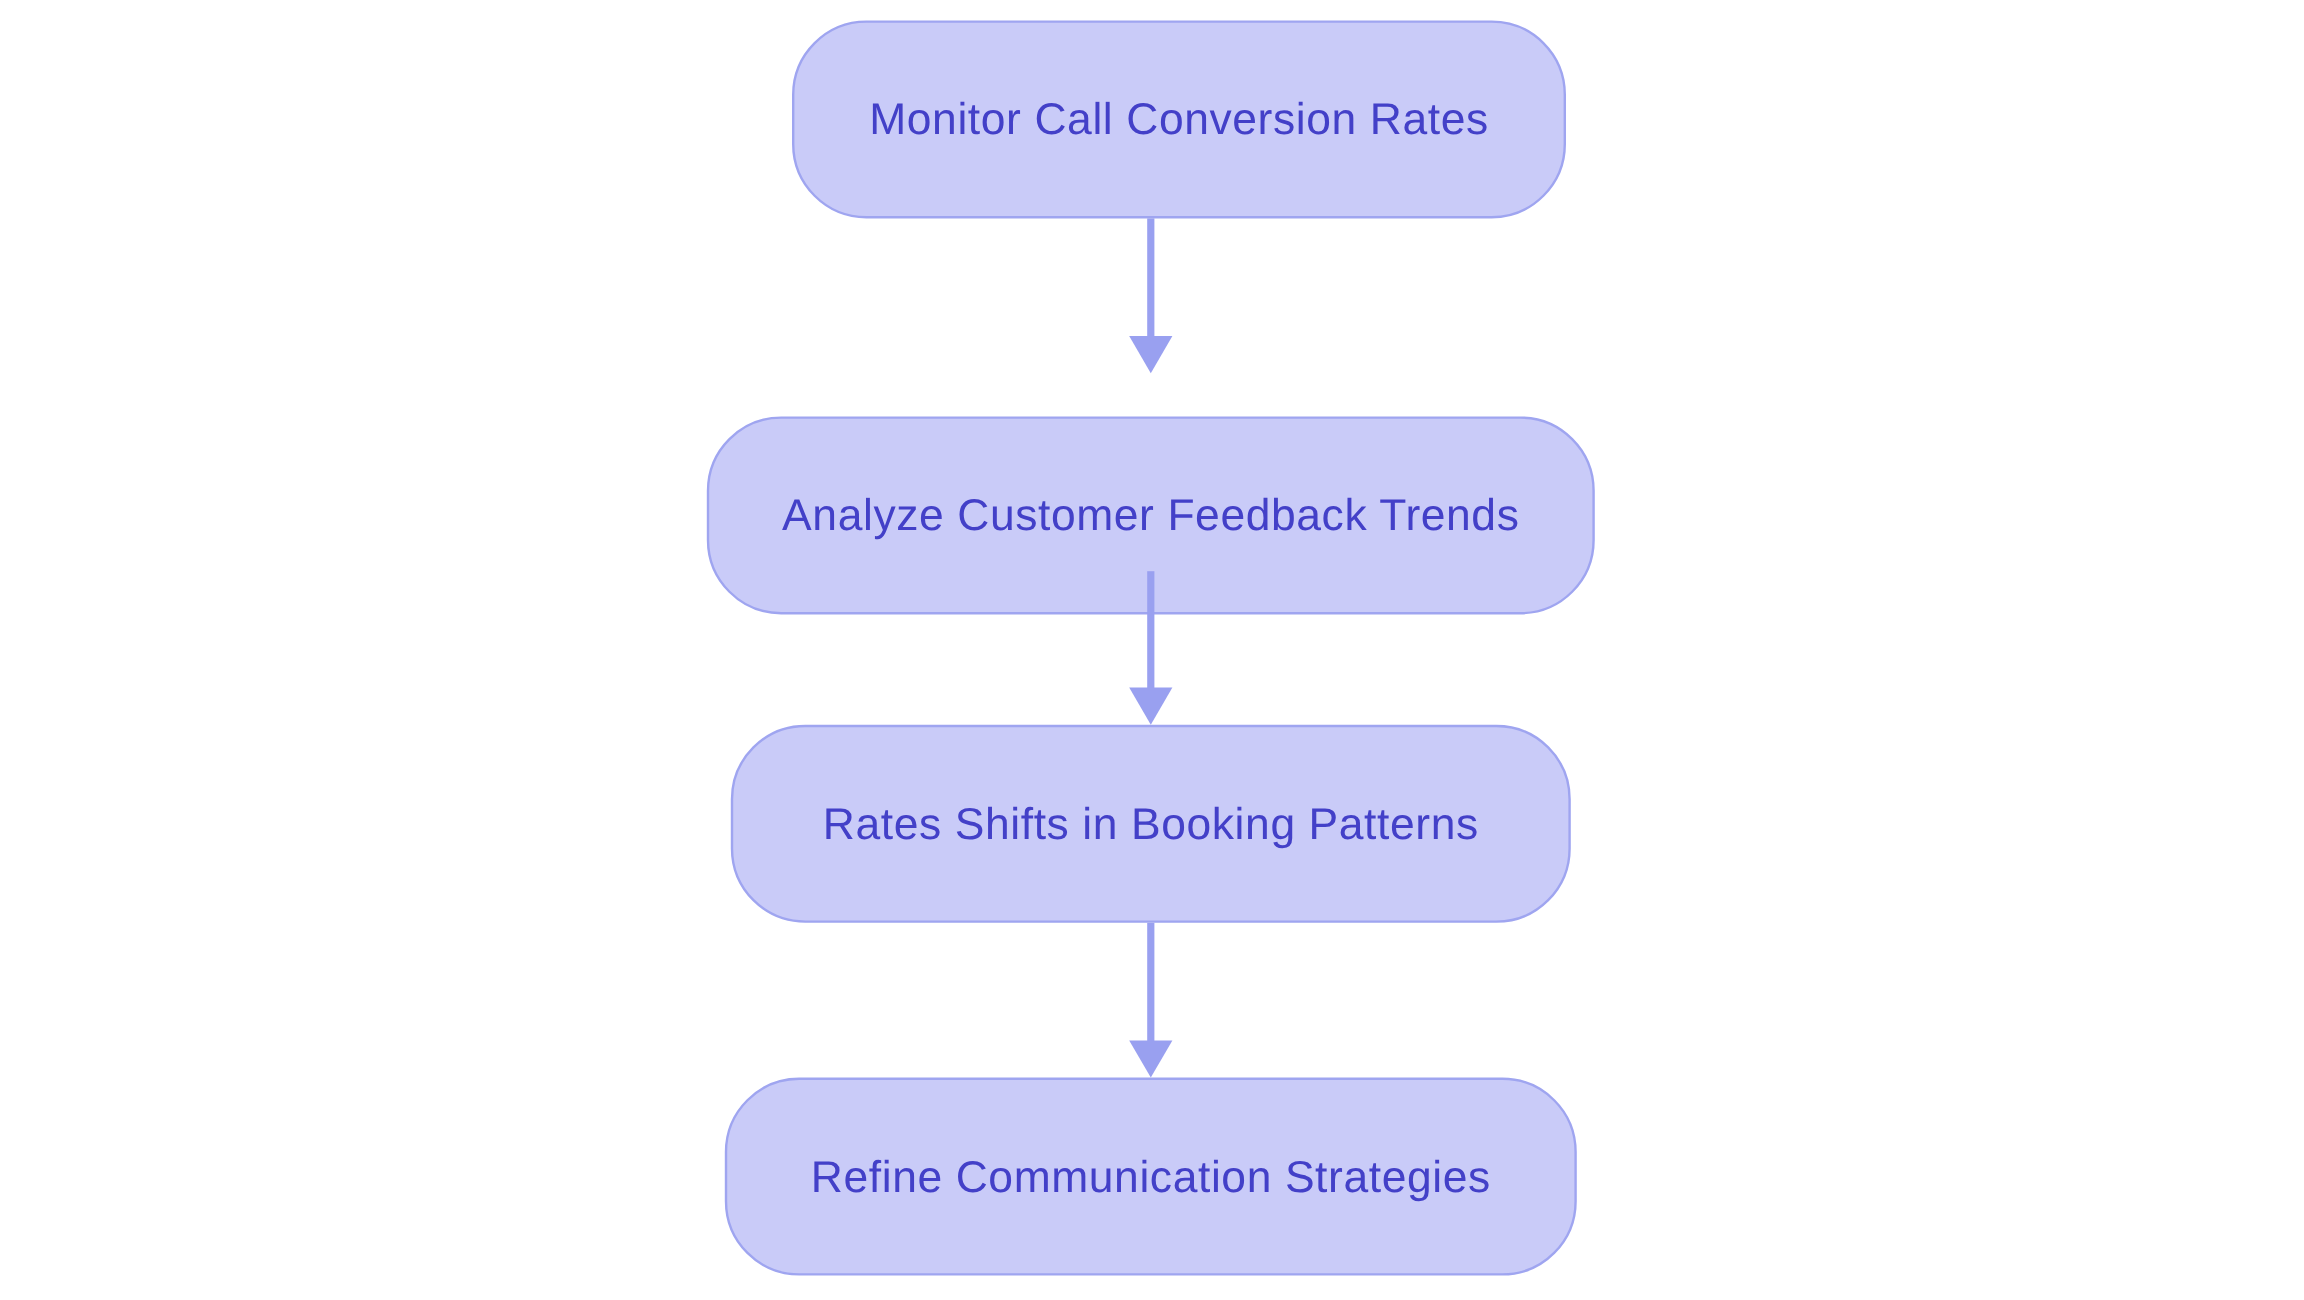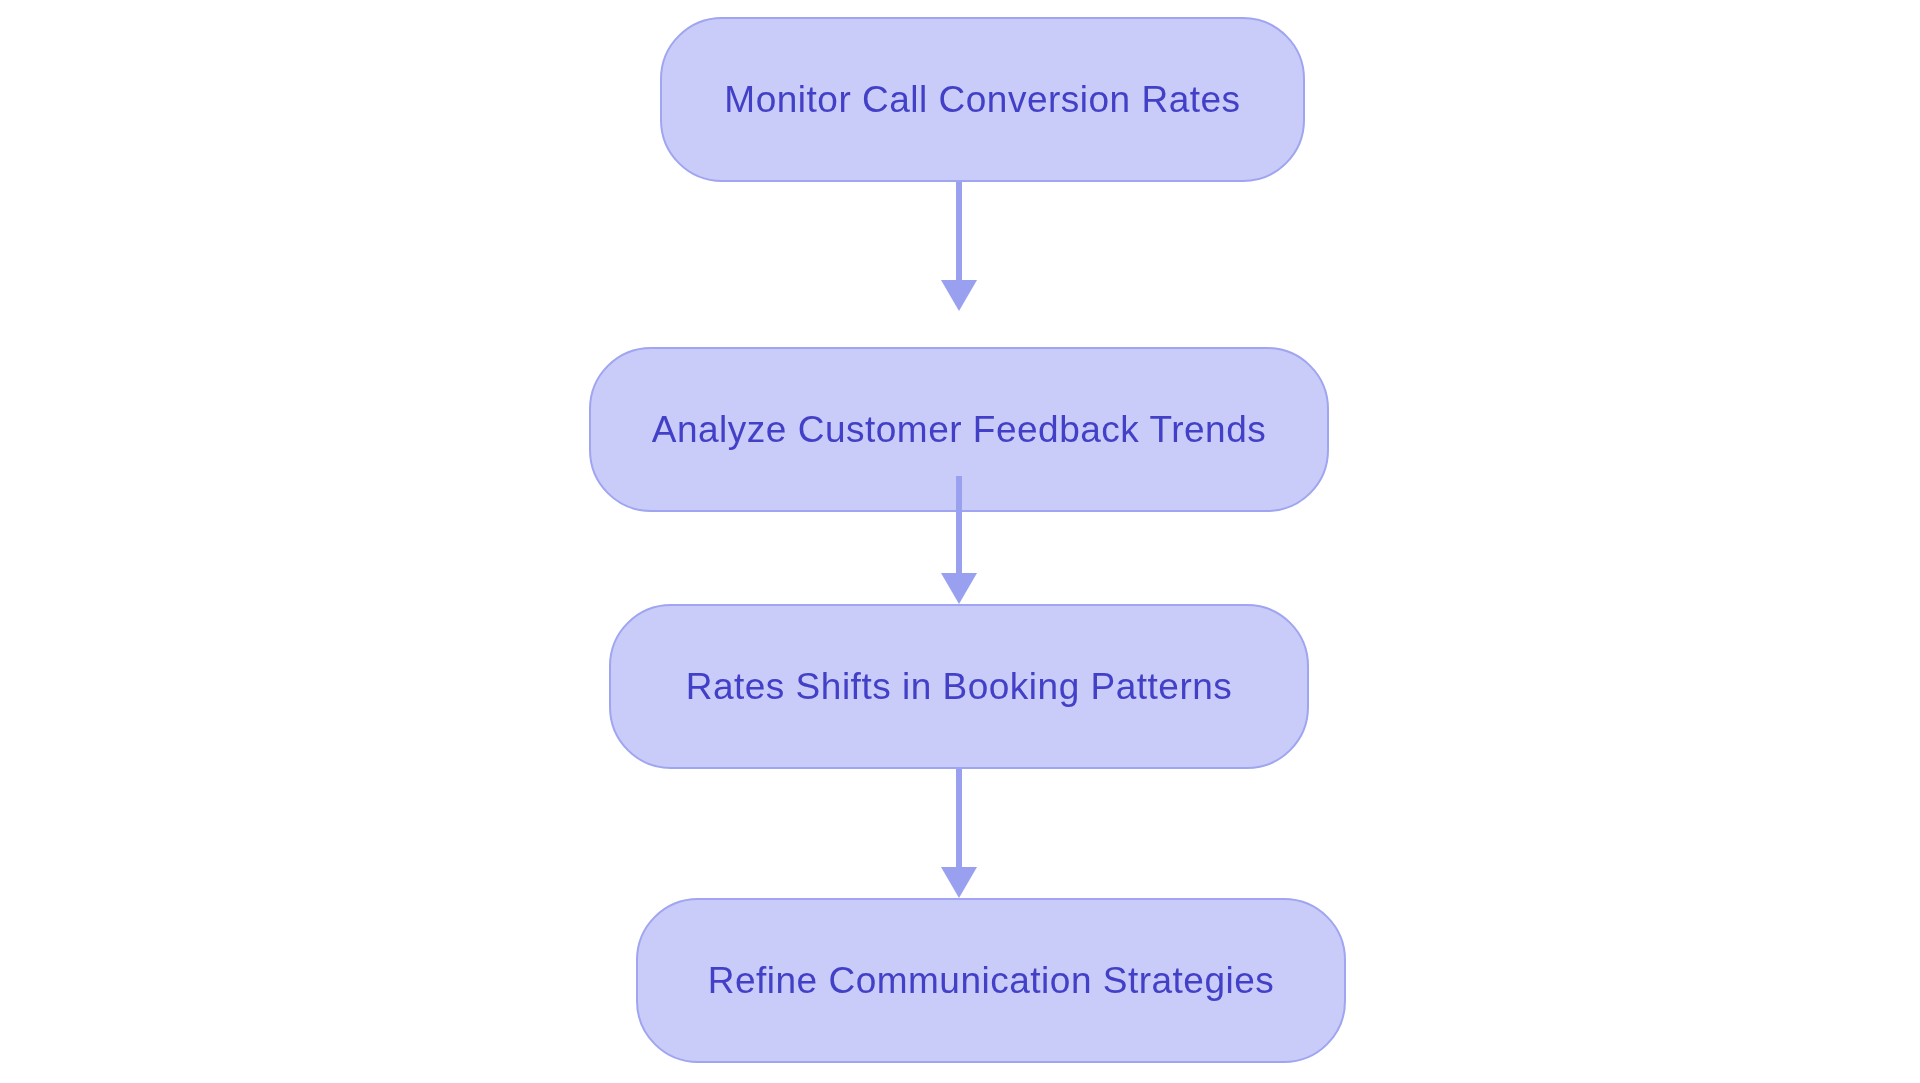--- a/index.html
+++ b/index.html
@@ -29,21 +29,21 @@
   .flow-node .node-label {
     color: var(--text-color, #4340c8);
     font-size: 37px;
     font-weight: 500;
     letter-spacing: 0.5px;
     white-space: nowrap;
   }
   .node-1 { left: 660px; top: 17px;  width: 645px; }
   .node-2 { left: 589px; top: 311px; width: 740px; margin-top: 36px; }
   .node-3 { left: 609px; top: 604px; width: 700px; }
-  .node-4 { left: 636px; top: 898px; width: 710px; }
+  .node-4 { left: 604px; top: 898px; width: 710px; }
 
   .arrow {
     position: absolute;
     width: 40px;
     margin-left: -20px;
     left: 959px;
   }
   .arrow .shaft {
     position: absolute;
     left: 50%;

